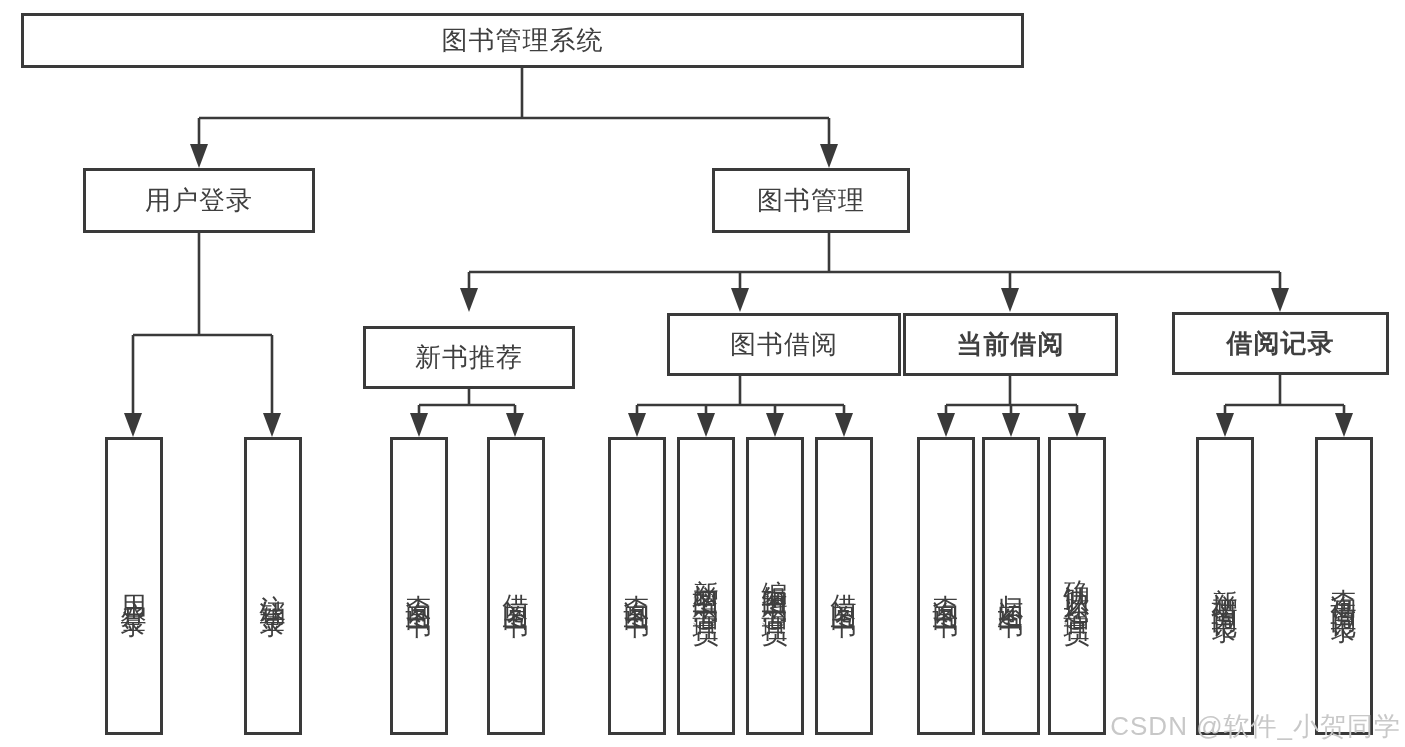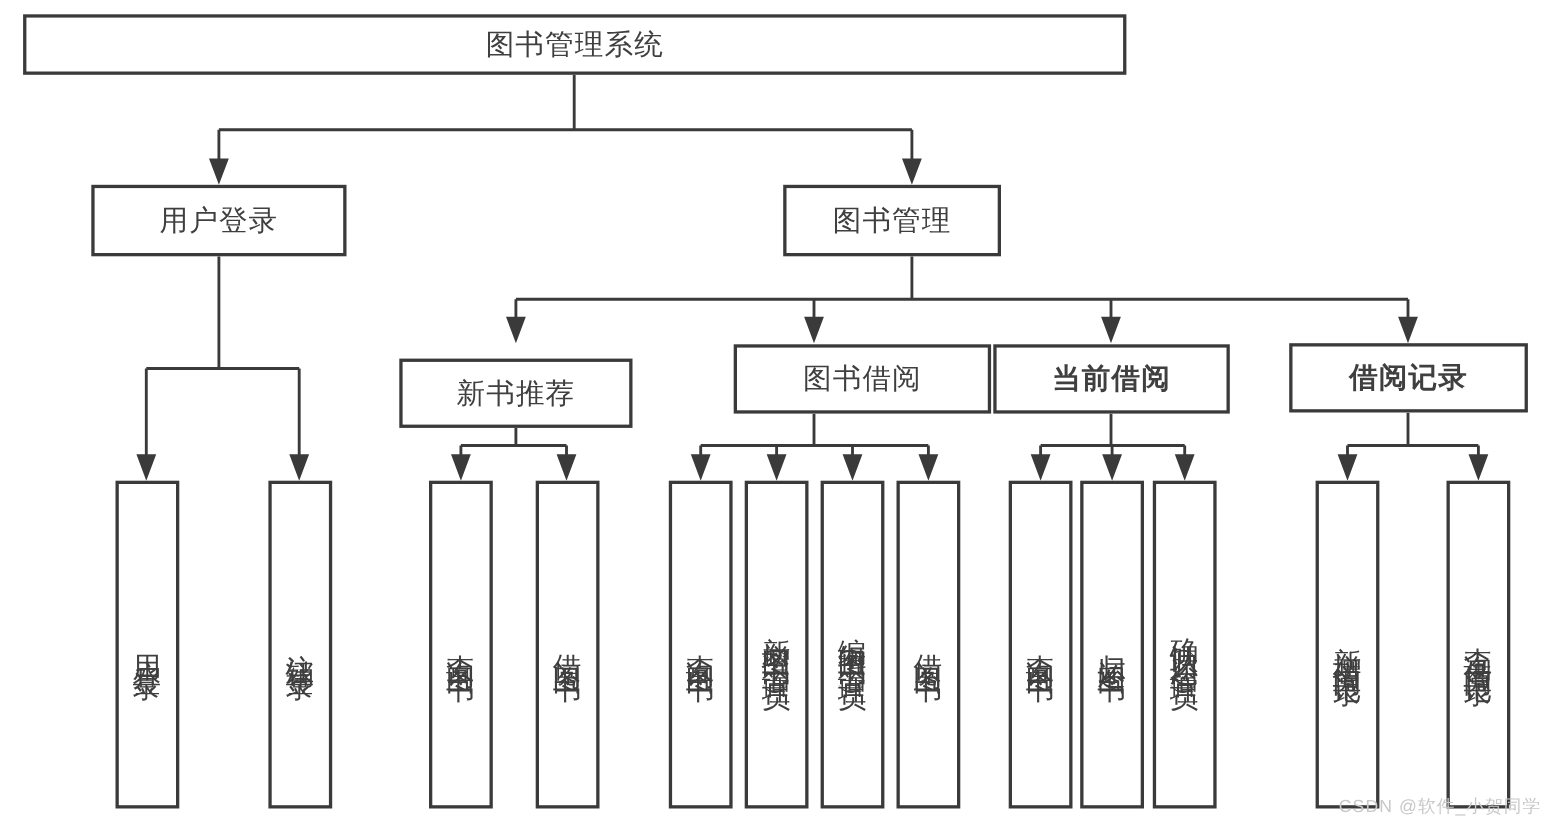--- a/index.html
+++ b/index.html
@@ -40,21 +40,21 @@
     display: block;
     writing-mode: vertical-lr;
     text-orientation: mixed;
     letter-spacing: 6px;
     line-height: 1.0;
     white-space: nowrap;
   }
   .watermark {
     position: absolute;
     right: 4px; bottom: 3px;
-    font-size: 16px;
+    font-size: 26px;
     color: var(--wm-color);
     z-index: 10;
     letter-spacing: 1px;
     white-space: nowrap;
   }
 </style>
 </head>
 <body>
 
 <div class="canvas">

